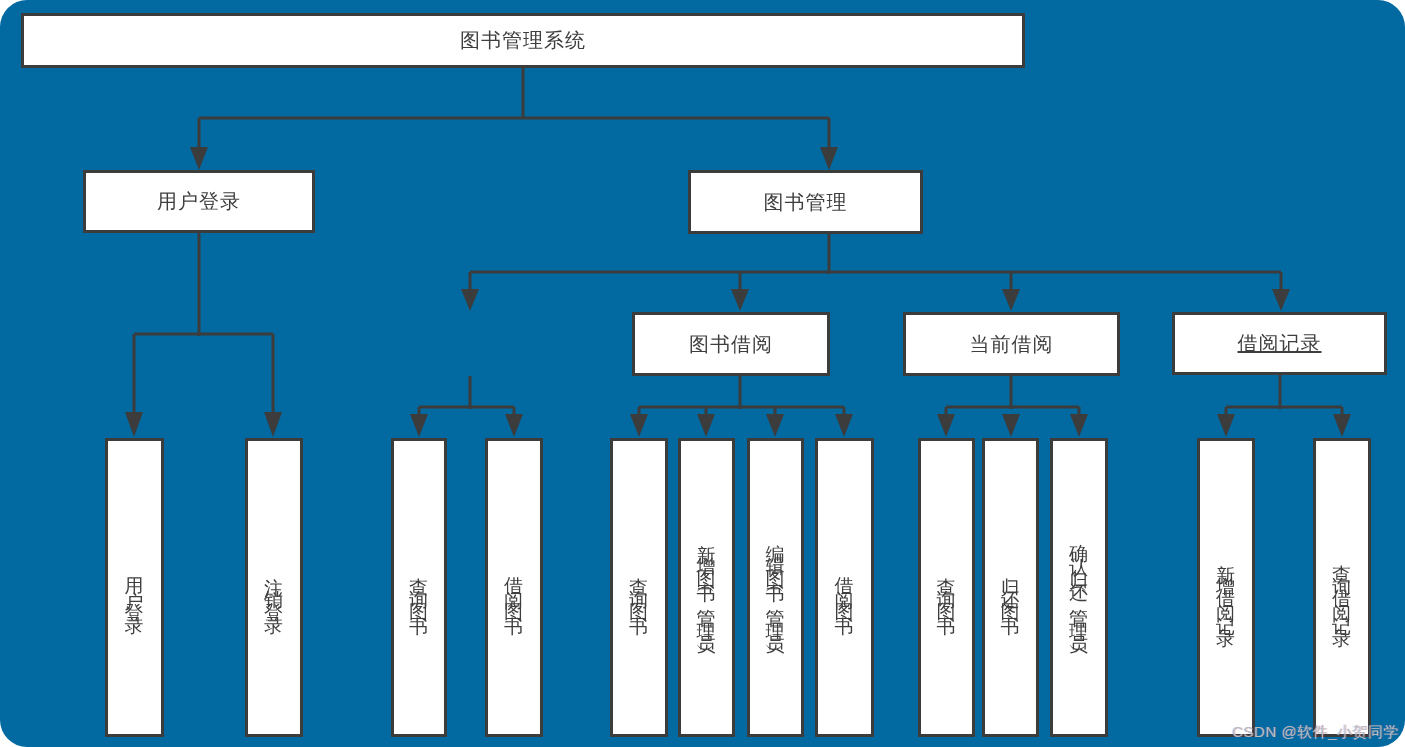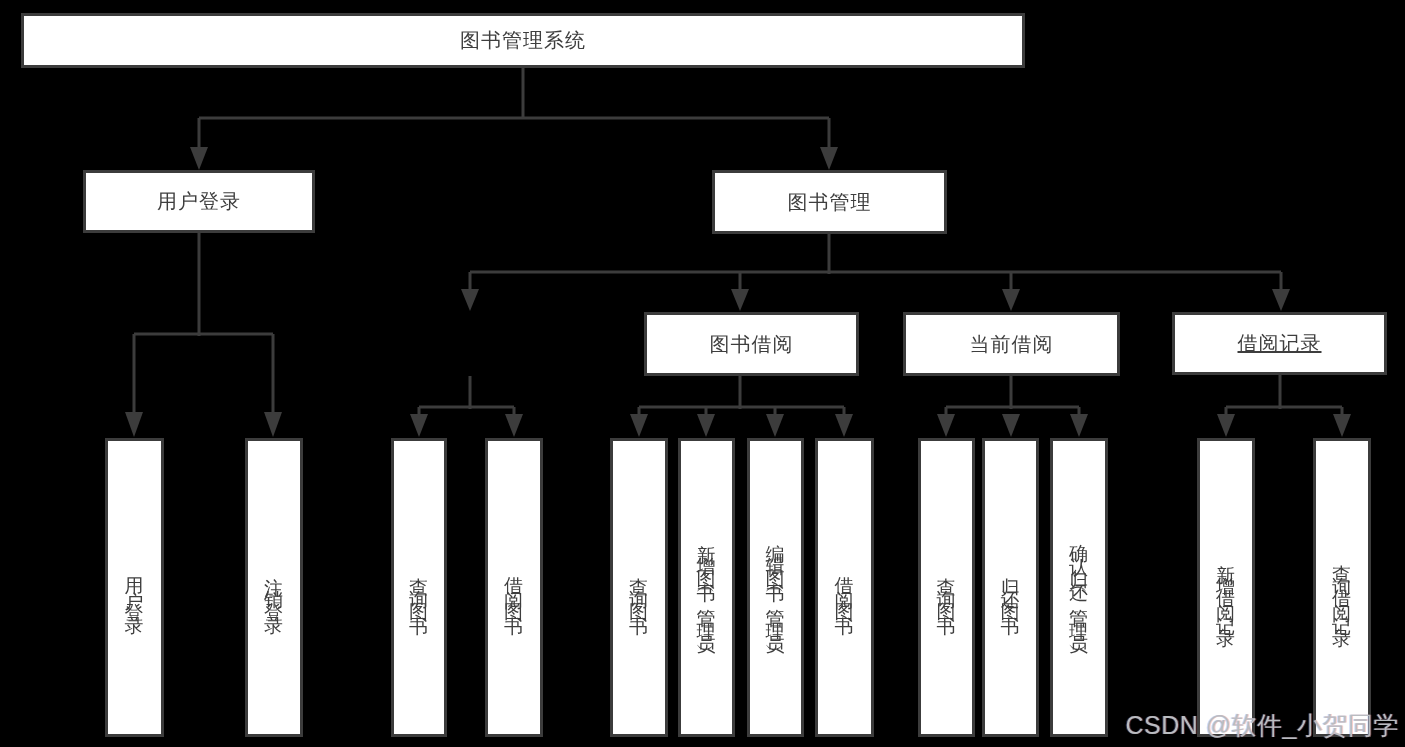--- a/index.html
+++ b/index.html
@@ -4,23 +4,24 @@
 <style>
   html, body {
     margin: 0;
     padding: 0;
     background: #ffffff;
   }
   #stage {
     position: relative;
     width: 1405px;
     height: 747px;
-    background: #000000;
+    background: #0369a1;
     overflow: hidden;
     font-family: "Liberation Sans", "DejaVu Sans", sans-serif;
+    border-radius: 27px;
   }
   #connectors {
     position: absolute;
     left: 0;
     top: 0;
     width: 1405px;
     height: 747px;
   }
   .node {
     position: absolute;
@@ -42,21 +43,21 @@
     font-size: 19px;
     letter-spacing: 13px;
     white-space: normal;
     line-height: 1;
     overflow: hidden;
   }
   .watermark {
     position: absolute;
     right: 6px;
     bottom: 5px;
-    font-size: 25px;
+    font-size: 15px;
     color: #b9bcc0;
     letter-spacing: 0.5px;
     text-shadow: 1px 0 0 rgba(230,120,120,0.35), -1px 0 0 rgba(120,150,230,0.35);
   }
 </style>
 </head>
 <body>
 
 <div id="stage">
 
@@ -128,23 +129,23 @@
       <polygon points="1070,414 1088,414 1079,437"></polygon>
 
       <polygon points="1217,414 1235,414 1226,437"></polygon>
       <polygon points="1333,414 1351,414 1342,437"></polygon>
     </g>
   </svg>
 
   <div class="node" style="left:21px; top:13px; width:1004px; height:55px;">图书管理系统</div>
 
   <div class="node" style="left:83px; top:170px; width:232px; height:63px;">用户登录</div>
-  <div class="node" style="left:712px; top:170px; width:235px; height:64px;">图书管理</div>
+  <div class="node" style="left:688px; top:170px; width:235px; height:64px;">图书管理</div>
 
-  <div class="node" style="left:632px; top:312px; width:215px; height:64px;margin-left:12px;">图书借阅</div>
+  <div class="node" style="left:632px; top:312px; width:198px; height:64px;">图书借阅</div>
   <div class="node" style="left:903px; top:312px; width:217px; height:64px;font-family:Liberation Mono, monospace;">当前借阅</div>
   <div class="node" style="left:1172px; top:312px; width:215px; height:63px;text-decoration:underline;">借阅记录</div>
 
   <div class="node leaf" style="left:105px; top:438px; width:59px; height:299px;">用户登录</div>
   <div class="node leaf" style="left:245px; top:438px; width:58px; height:299px;">注销登录</div>
 
   <div class="node leaf" style="left:391px; top:438px; width:56px; height:299px;">查询图书</div>
   <div class="node leaf" style="left:485px; top:438px; width:58px; height:299px;">借阅图书</div>
 
   <div class="node leaf" style="left:610px; top:438px; width:58px; height:299px;">查询图书</div>

